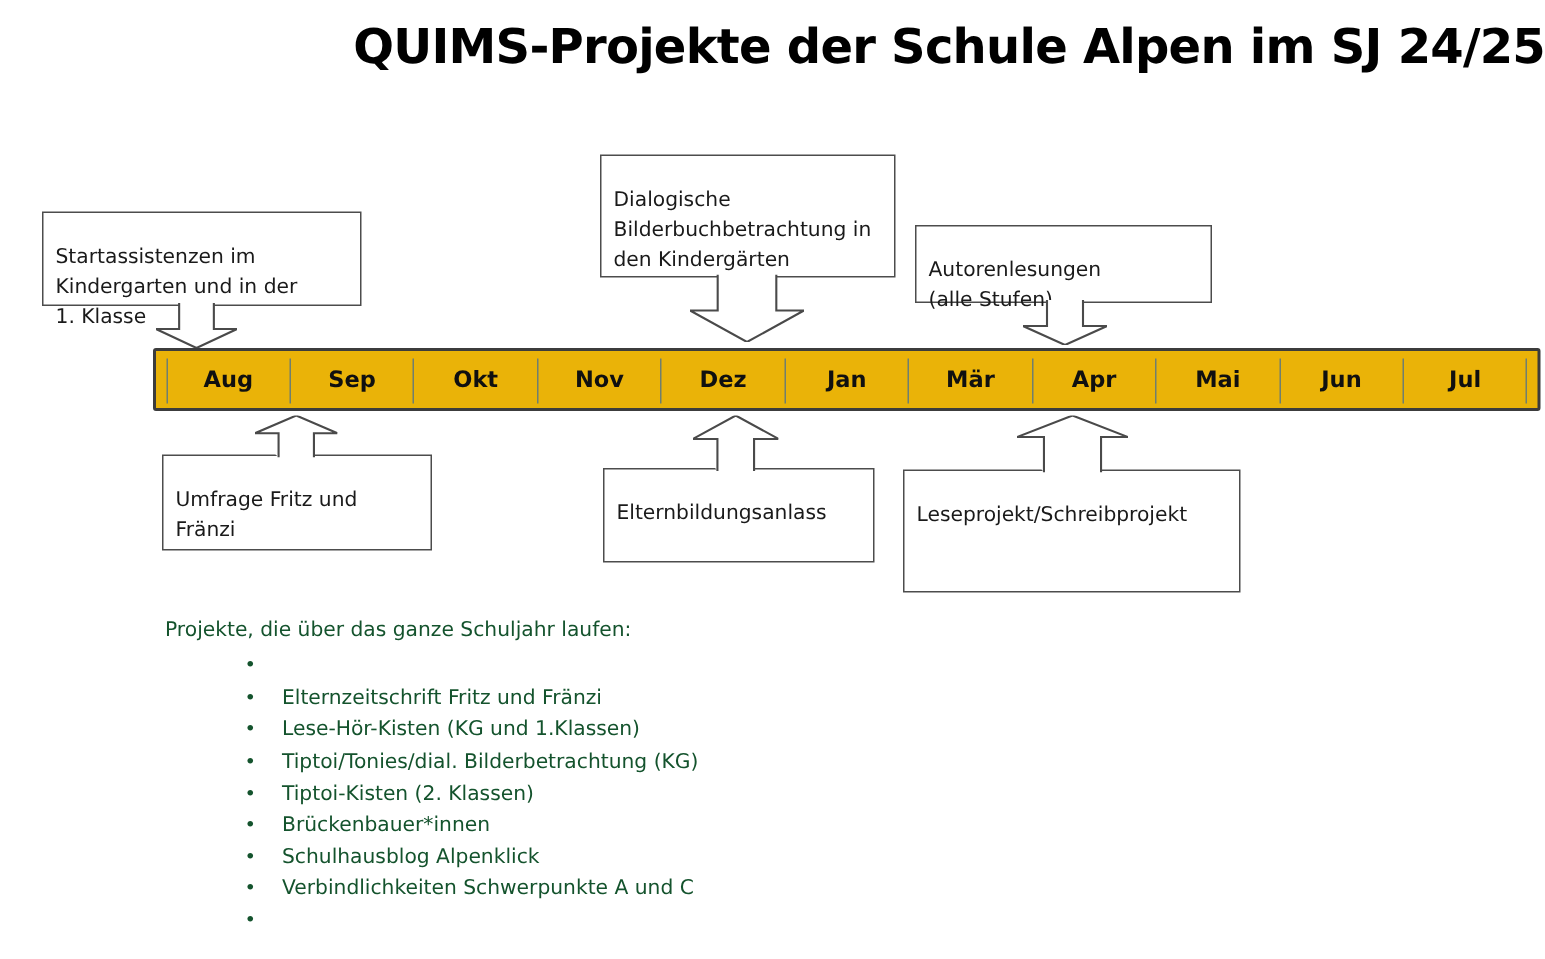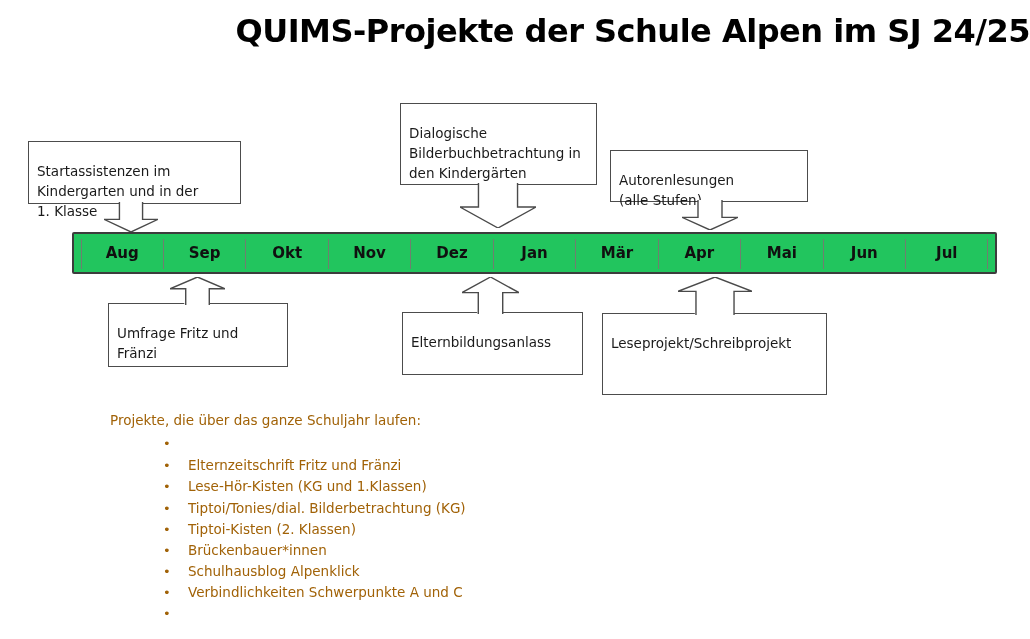--- a/index.html
+++ b/index.html
@@ -101,21 +101,21 @@
   .arr-a3 { left: 682px; top: 200px; width: 56px; height: 30px; }
   .arr-b1 { left: 170px; top: 277px; width: 55px; height: 28px; }
   .arr-b2 { left: 462px; top: 277px; width: 57px; height: 37px; }
   .arr-b3 { left: 678px; top: 277px; width: 74px; height: 38px; }
   
   .year-round {
     position: absolute;
     left: 110px; top: 410px;
     width: 560px;
     font-size: 13.5px;
-    color: #a16207;
+    color: #14532d;
   }
   .year-round .heading { line-height: 20px; }
   .bullet-list { margin-top: 6px; }
   .bullet-row {
     display: flex;
     align-items: baseline;
     height: 21.2px;
   }
   .bullet-row .dot {
     box-sizing: border-box;
@@ -160,21 +160,21 @@
       <path class="outline" d="M17,0 L17,24 L0,24 L35,45 L70,24 L53,24 L53,0"></path>
     </svg>
   </div>
   <div class="arrow arr-a3">
     <svg viewBox="0 0 70 45" preserveAspectRatio="none">
       <path class="fill" d="M20,0 L20,26 L0,26 L35,45 L70,26 L50,26 L50,0 Z"></path>
       <path class="outline" d="M20,0 L20,26 L0,26 L35,45 L70,26 L50,26 L50,0"></path>
     </svg>
   </div>
 
-  <div class="timeline-bar" style="background-color: #22c55e; border-color: rgb(60, 60, 60);">
+  <div class="timeline-bar" style="background-color: #eab308; border-color: rgb(60, 60, 60); margin-left: 30px;">
     <div class="month-cell">
         <span class="tick"></span>
         <span class="month-label">Aug</span>
       </div>
     <div class="month-cell">
         <span class="tick"></span>
         <span class="month-label">Sep</span>
       </div>
     <div class="month-cell">
         <span class="tick"></span>

